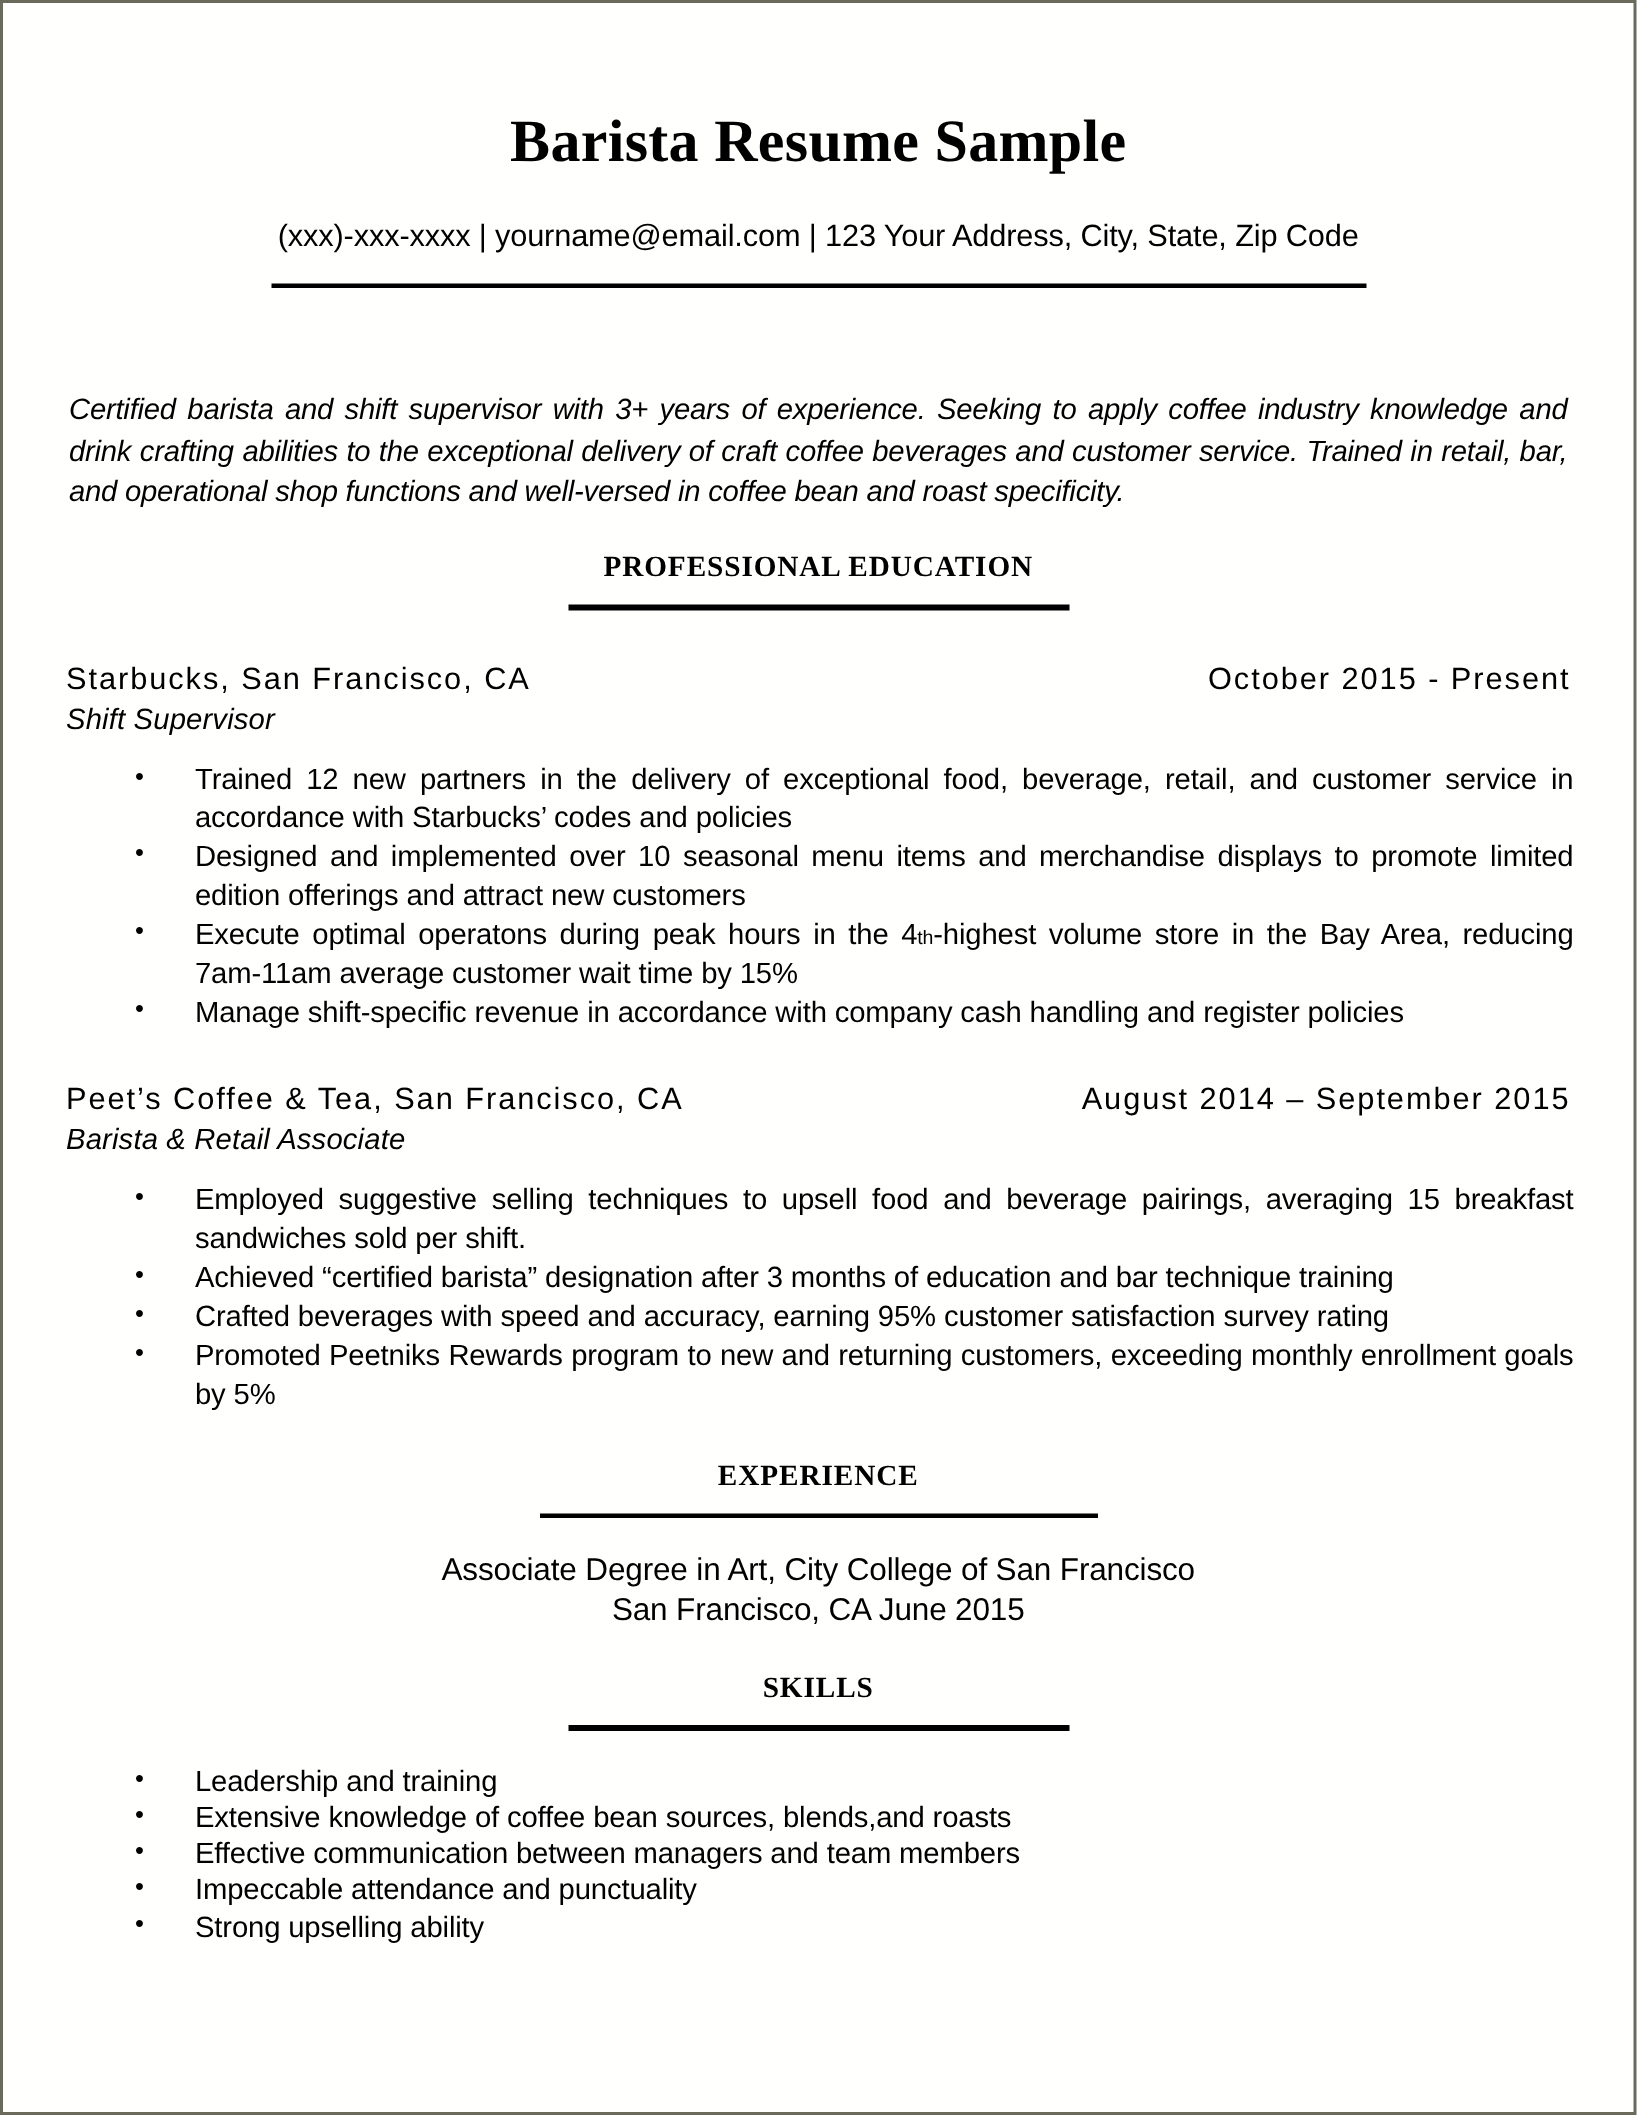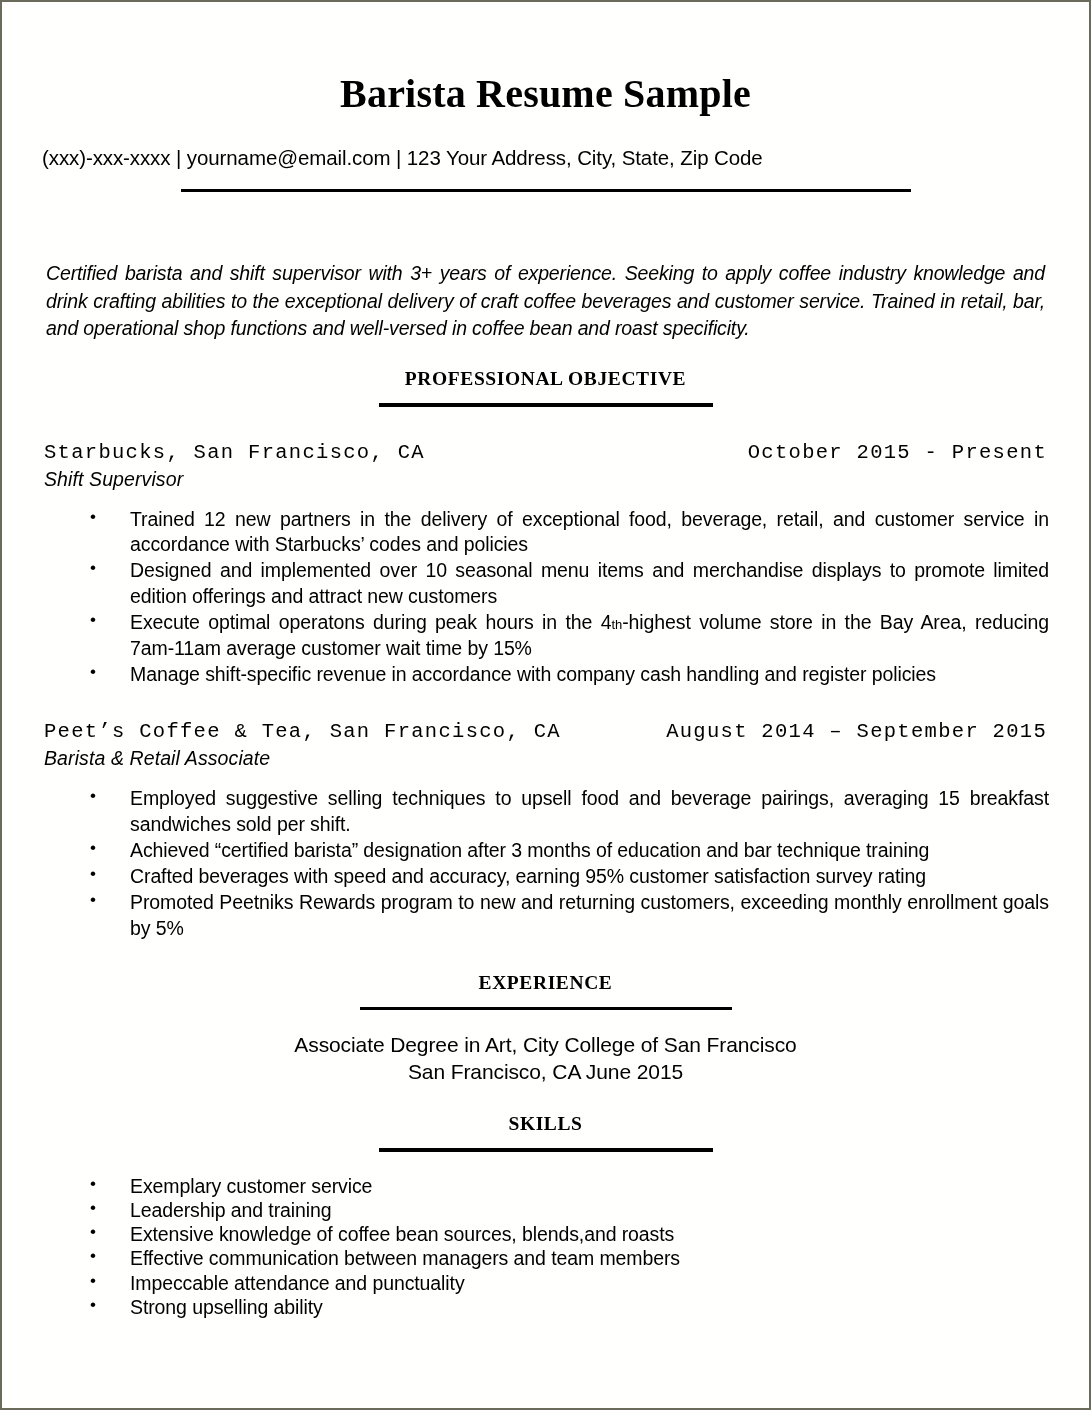--- a/index.html
+++ b/index.html
@@ -37,20 +37,21 @@
     font-family: "Liberation Serif", serif;
     font-weight: bold;
     font-size: 40px;
     text-align: center;
     margin: 0;
     padding-top: 70px;
     letter-spacing: 0.2px;
     line-height: 1.1;
   }
   .contact-line {
+    text-align: center;
     font-size: 20.5px;
     margin: 0;
     padding-top: 30px;
     letter-spacing: -0.1px;
     white-space: nowrap;
   }
   .header-rule {
     width: 730px;
     height: 3px;
     background: #000;
@@ -87,21 +88,20 @@
   }
 
   
   .job-head {
     display: flex;
     justify-content: space-between;
     align-items: baseline;
     font-size: 20.5px;
     letter-spacing: 1.3px;
     padding: 0 2px;
-    font-family: Liberation Mono, monospace;
   }
   .job-org { white-space: nowrap; }
   .job-dates { white-space: nowrap; }
   .job-title {
     font-size: 19.5px;
     font-style: italic;
     letter-spacing: 0.1px;
     padding: 0 2px;
     margin-top: 4px;
   }
@@ -169,21 +169,21 @@
 
     <div class="sp-objective-head"></div>
 
 
     <div class="sp-objective-body"></div>
 
     <p class="objective">Certified barista and shift supervisor with 3+ years of experience. Seeking to apply coffee industry knowledge and drink crafting abilities to the exceptional delivery of craft coffee beverages and customer service. Trained in retail, bar, and operational shop functions and well-versed in coffee bean and roast specificity.</p>
 
     <div class="sp-after-objective"></div>
 
-    <h2 class="section-heading">PROFESSIONAL OBJECTIVE</h2>
+    <h2 class="section-heading">PROFESSIONAL EDUCATION</h2>
     <div class="section-rule rule-exp"></div>
 
     <div class="sp-after-exp-rule"></div>
 
     <div id="experience-list">
         <div class="job-head">
           <span class="job-org">Starbucks, San Francisco, CA</span>
           <span class="job-dates">October 2015 - Present</span>
         </div>
         <div class="job-title">Shift Supervisor</div>
@@ -222,21 +222,20 @@
       </div>
 
     <div class="sp-before-skills"></div>
 
     <h2 class="section-heading">SKILLS</h2>
     <div class="section-rule rule-skills"></div>
 
     <div class="sp-after-skills-rule"></div>
 
     <ul class="bullets tight" id="skills-list">
-        <li>Exemplary customer service</li>
         <li>Leadership and training</li>
         <li>Extensive knowledge of coffee bean sources, blends,and roasts</li>
         <li>Effective communication between managers and team members</li>
         <li>Impeccable attendance and punctuality</li>
         <li>Strong upselling ability</li>
       </ul>
 
   </div>
 </div>
 

